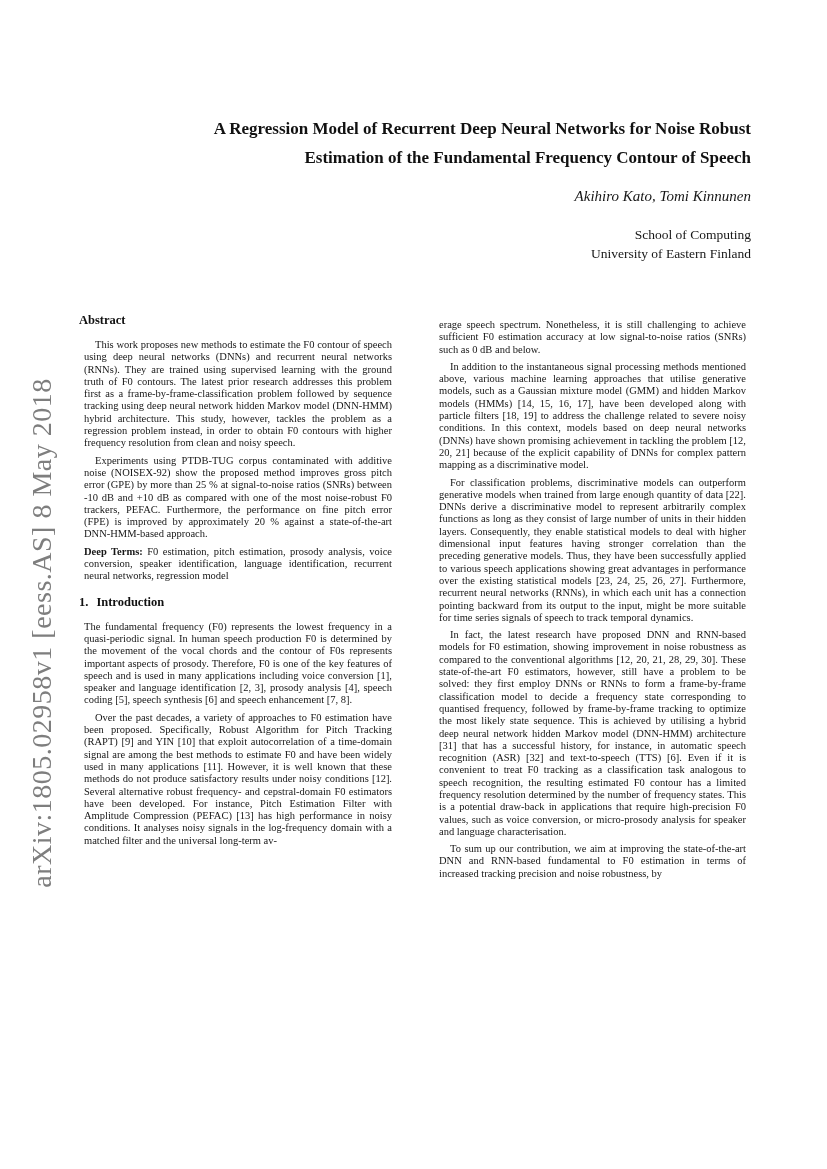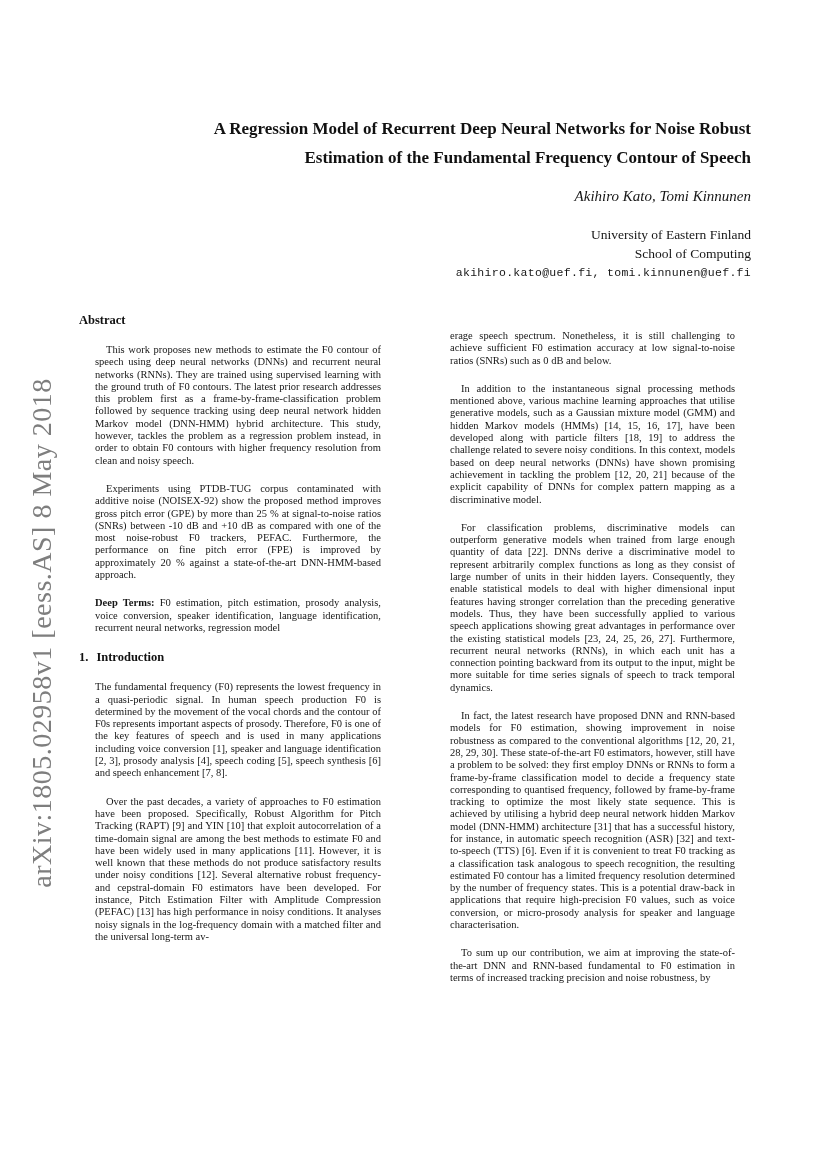--- a/index.html
+++ b/index.html
@@ -52,21 +52,21 @@
     font-size: 11.5px;
     letter-spacing: 0.3px;
   }
   .col {
     position: absolute;
     font-size: 10.5px;
     line-height: 12.3px;
   }
   .col-left  { left: 79px;  top: 313px; width: 318px; }
   .col-right { left: 434px; top: 314px; width: 317px; }
-  .col p { margin: 16px; text-align: justify; }
+  .col p { margin: 5px; text-align: justify; }
   .indent { text-indent: 11px; }
   .gap { margin-top: 6px; }
   .sec-h {
     margin: 0 0 11px 0;
     font-size: 12.5px;
     font-weight: bold;
     line-height: 15px;
     color: #111111;
   }
   .intro-h { margin-top: 12px; }
@@ -78,24 +78,23 @@
 
 <div class="page">
 
   <div class="watermark">arXiv:1805.02958v1  [eess.AS]  8 May 2018</div>
 
   <div class="hdr">
     <h1 class="title">A Regression Model of Recurrent Deep Neural Networks for Noise Robust
 Estimation of the Fundamental Frequency Contour of Speech</h1>
     <div class="authors">Akihiro Kato, Tomi Kinnunen</div>
     <div class="affil">
+      <div>School of Computing</div>
       <div>University of Eastern Finland</div>
-      <div>School of Computing</div>
     </div>
-    <div class="emails">akihiro.kato@uef.fi, tomi.kinnunen@uef.fi</div>
   </div>
 
   <div class="col col-left">
     <h2 class="sec-h">Abstract</h2>
     <p class="indent gap">This work proposes new methods to estimate the F0 contour of speech using deep neural networks (DNNs) and recurrent neural networks (RNNs). They are trained using supervised learning with the ground truth of F0 contours. The latest prior research addresses this problem first as a frame-by-frame-classification problem followed by sequence tracking using deep neural network hidden Markov model (DNN-HMM) hybrid architecture. This study, however, tackles the problem as a regression problem instead, in order to obtain F0 contours with higher frequency resolution from clean and noisy speech.</p>
     <p class="indent gap">Experiments using PTDB-TUG corpus contaminated with additive noise (NOISEX-92) show the proposed method improves gross pitch error (GPE) by more than 25 % at signal-to-noise ratios (SNRs) between -10 dB and +10 dB as compared with one of the most noise-robust F0 trackers, PEFAC. Furthermore, the performance on fine pitch error (FPE) is improved by approximately 20 % against a state-of-the-art DNN-HMM-based approach.</p>
     <p>
       <span class="it-label">Deep Terms:</span><span> F0 estimation, pitch estimation, prosody analysis, voice conversion, speaker identification, language identification, recurrent neural networks, regression model</span>
     </p>
     <h2 class="sec-h intro-h">

